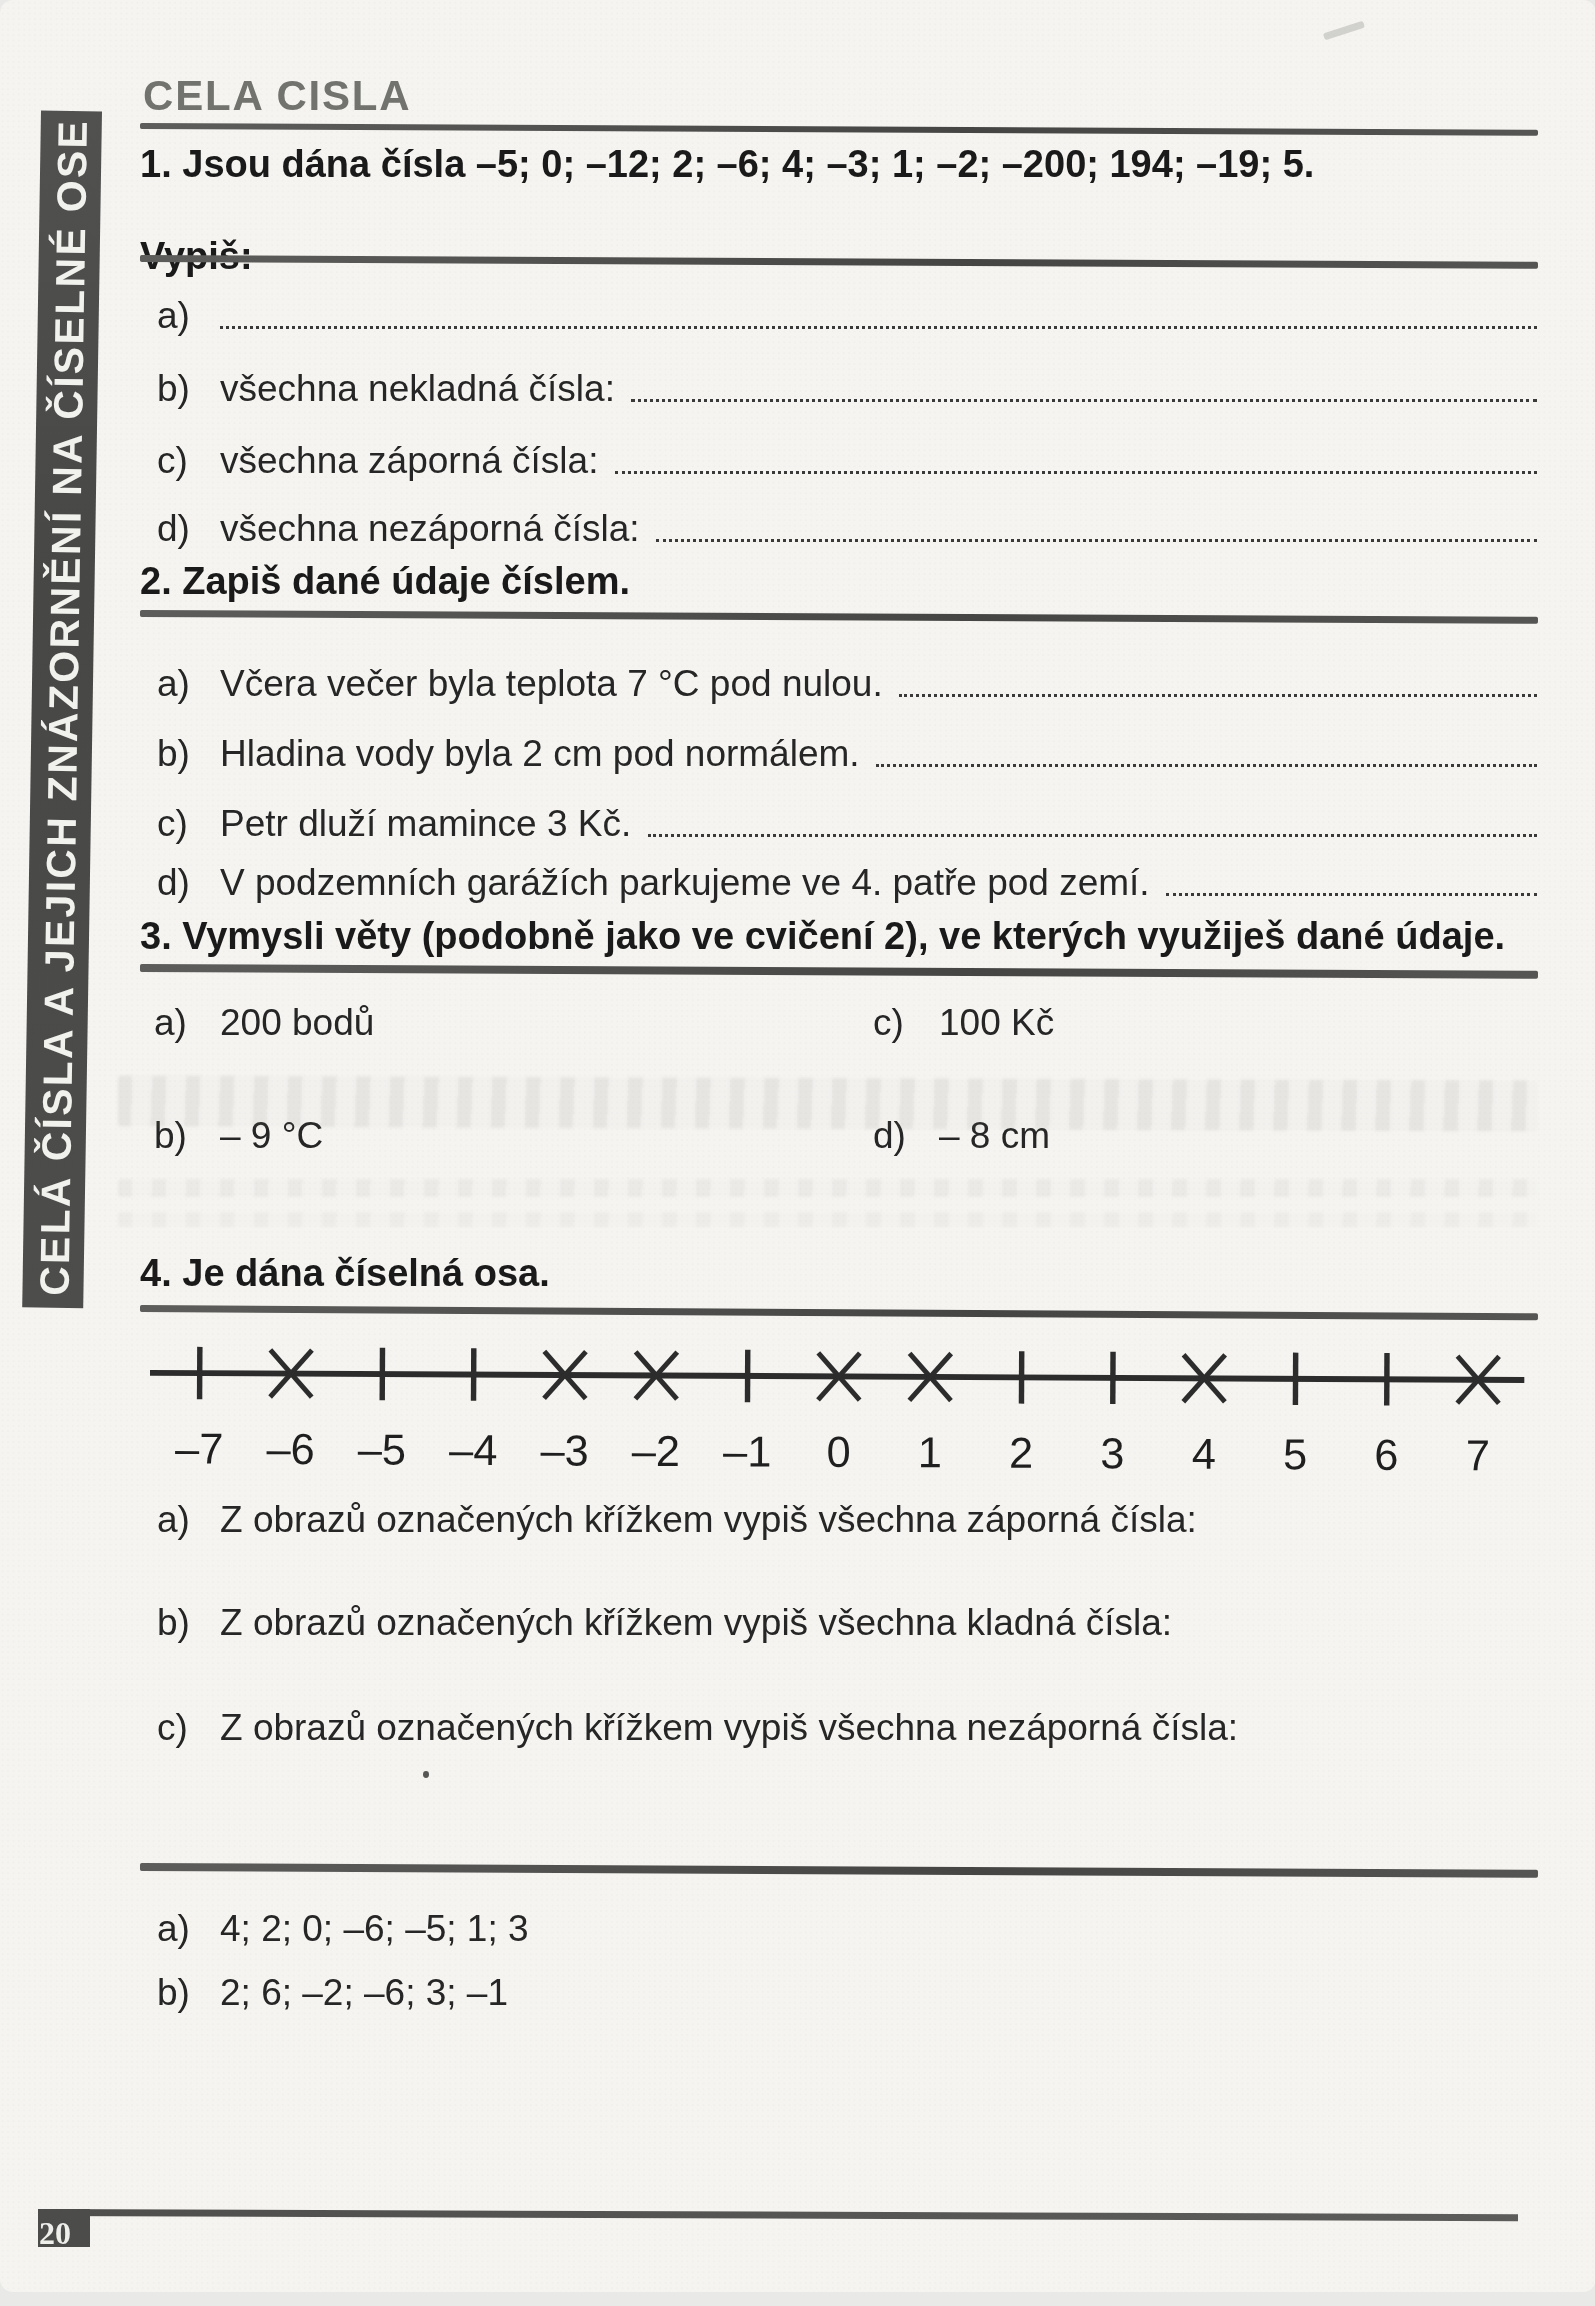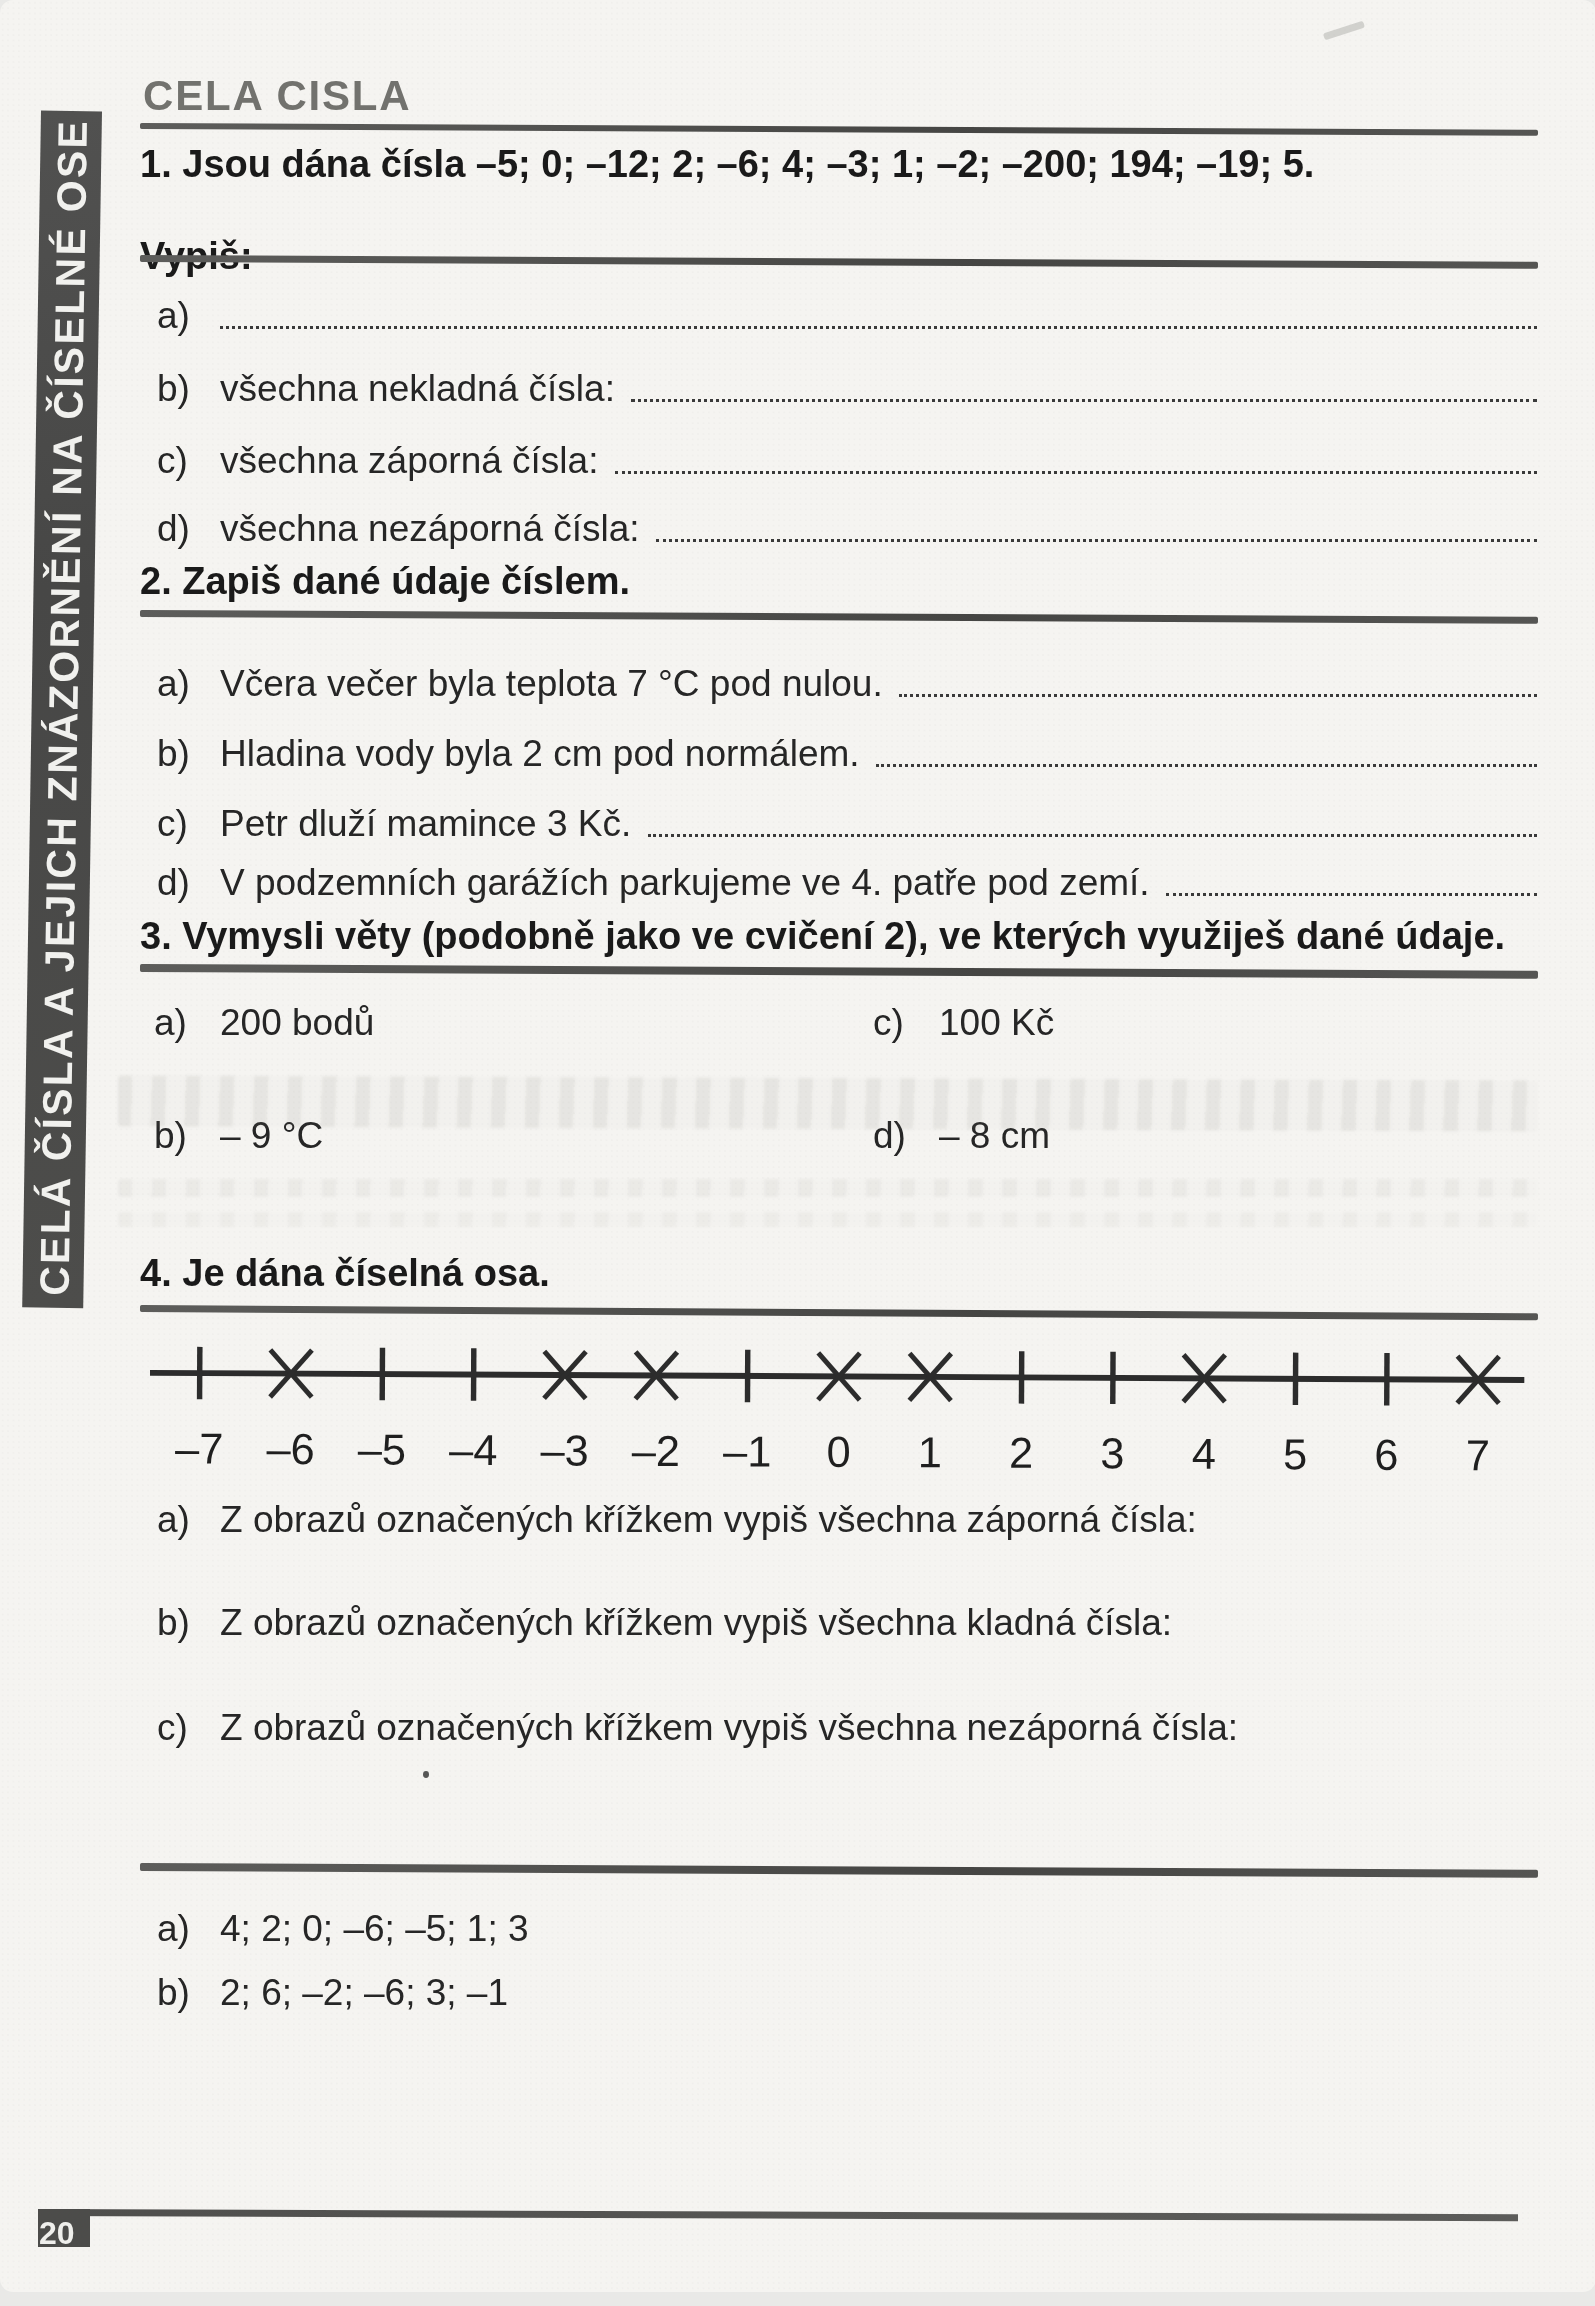--- a/index.html
+++ b/index.html
@@ -103,21 +103,21 @@
   }
   .bottom-rule{
     position:absolute;left:38px;top:2209px;width:1480px;height:7.2px;
     background:linear-gradient(90deg,#4f4f4d,#5c5c5a);
     transform-origin:left center;transform:rotate(0.2deg);
   }
   .page-badge{
     position:absolute;left:38px;top:2209px;width:52px;height:38px;
     background:#4c4c4a;overflow:hidden;
     display:flex;align-items:flex-end;
-    color:#efefec;font-size:32px;font-weight:700;line-height:33px;
+    color:#efefec;font-size:32px;font-weight:700;line-height:33px;font-family:Liberation Serif, serif;
   }
   .page-badge span{margin:0 0 -2.7px 0.9px;}
 </style>
 </head>
 <body>
 
 <div class="paper">
 
   <div class="page-title">CELA CISLA</div>
   <div class="rule title-rule"></div>

